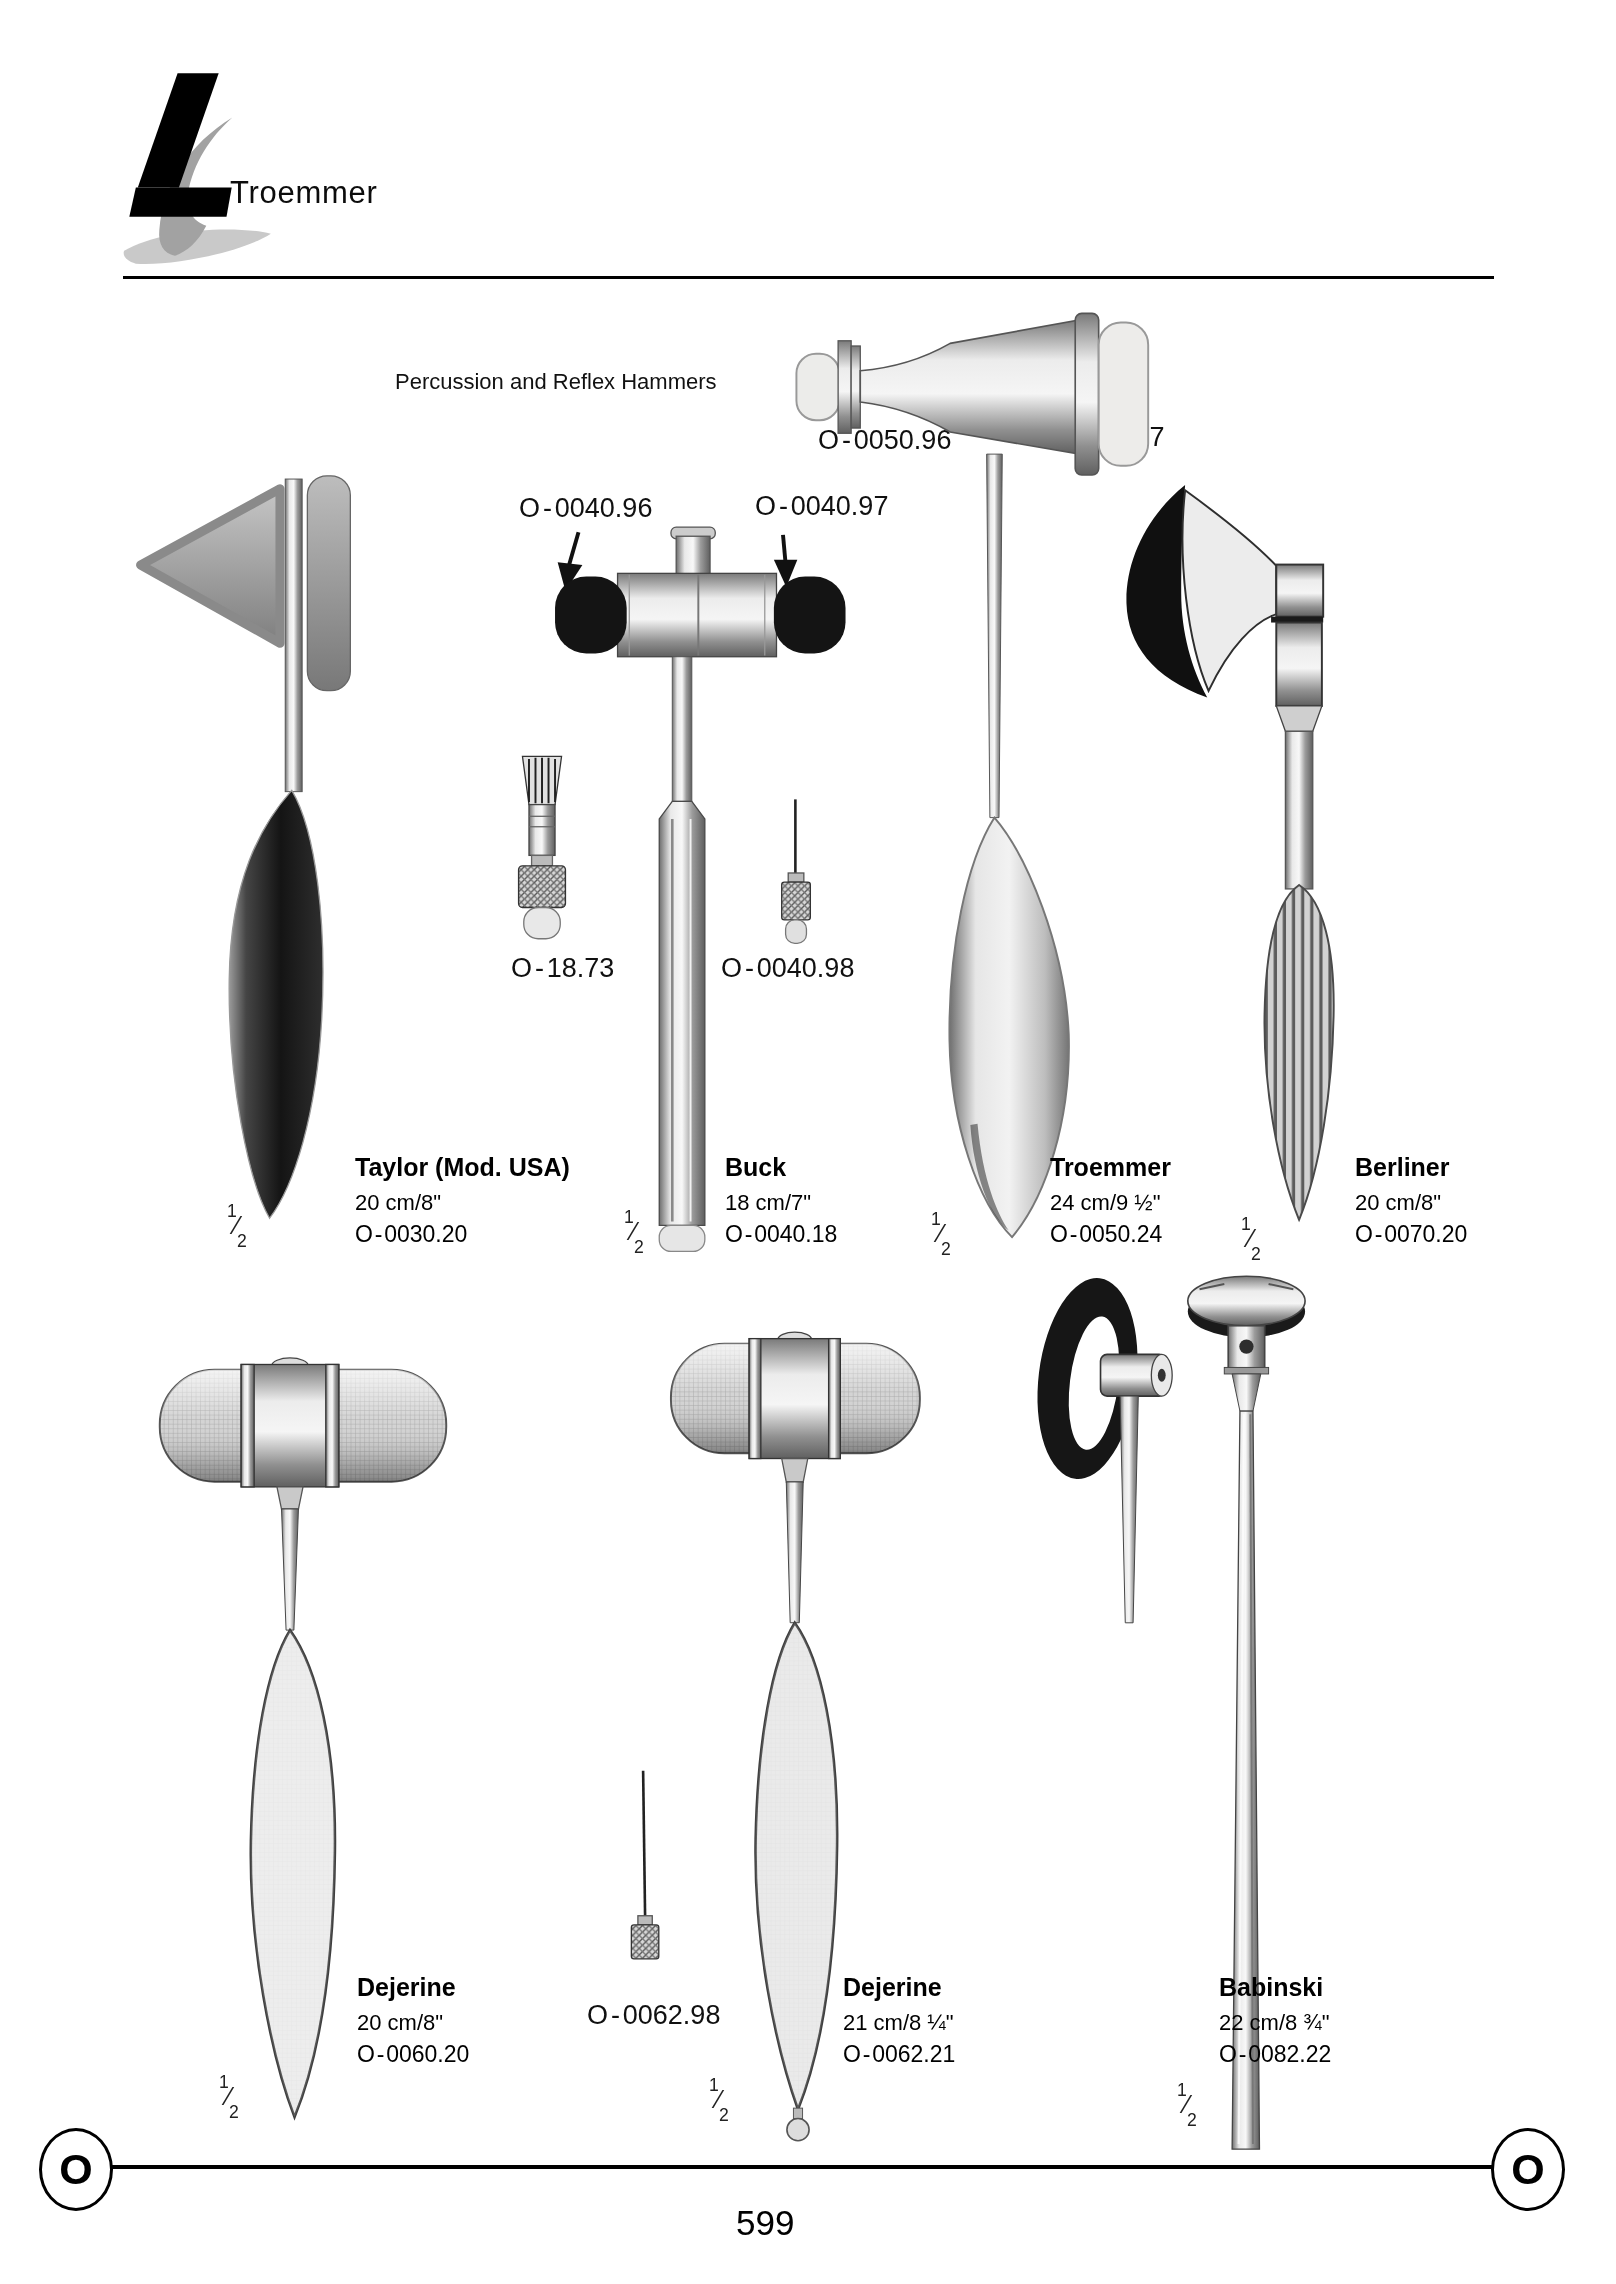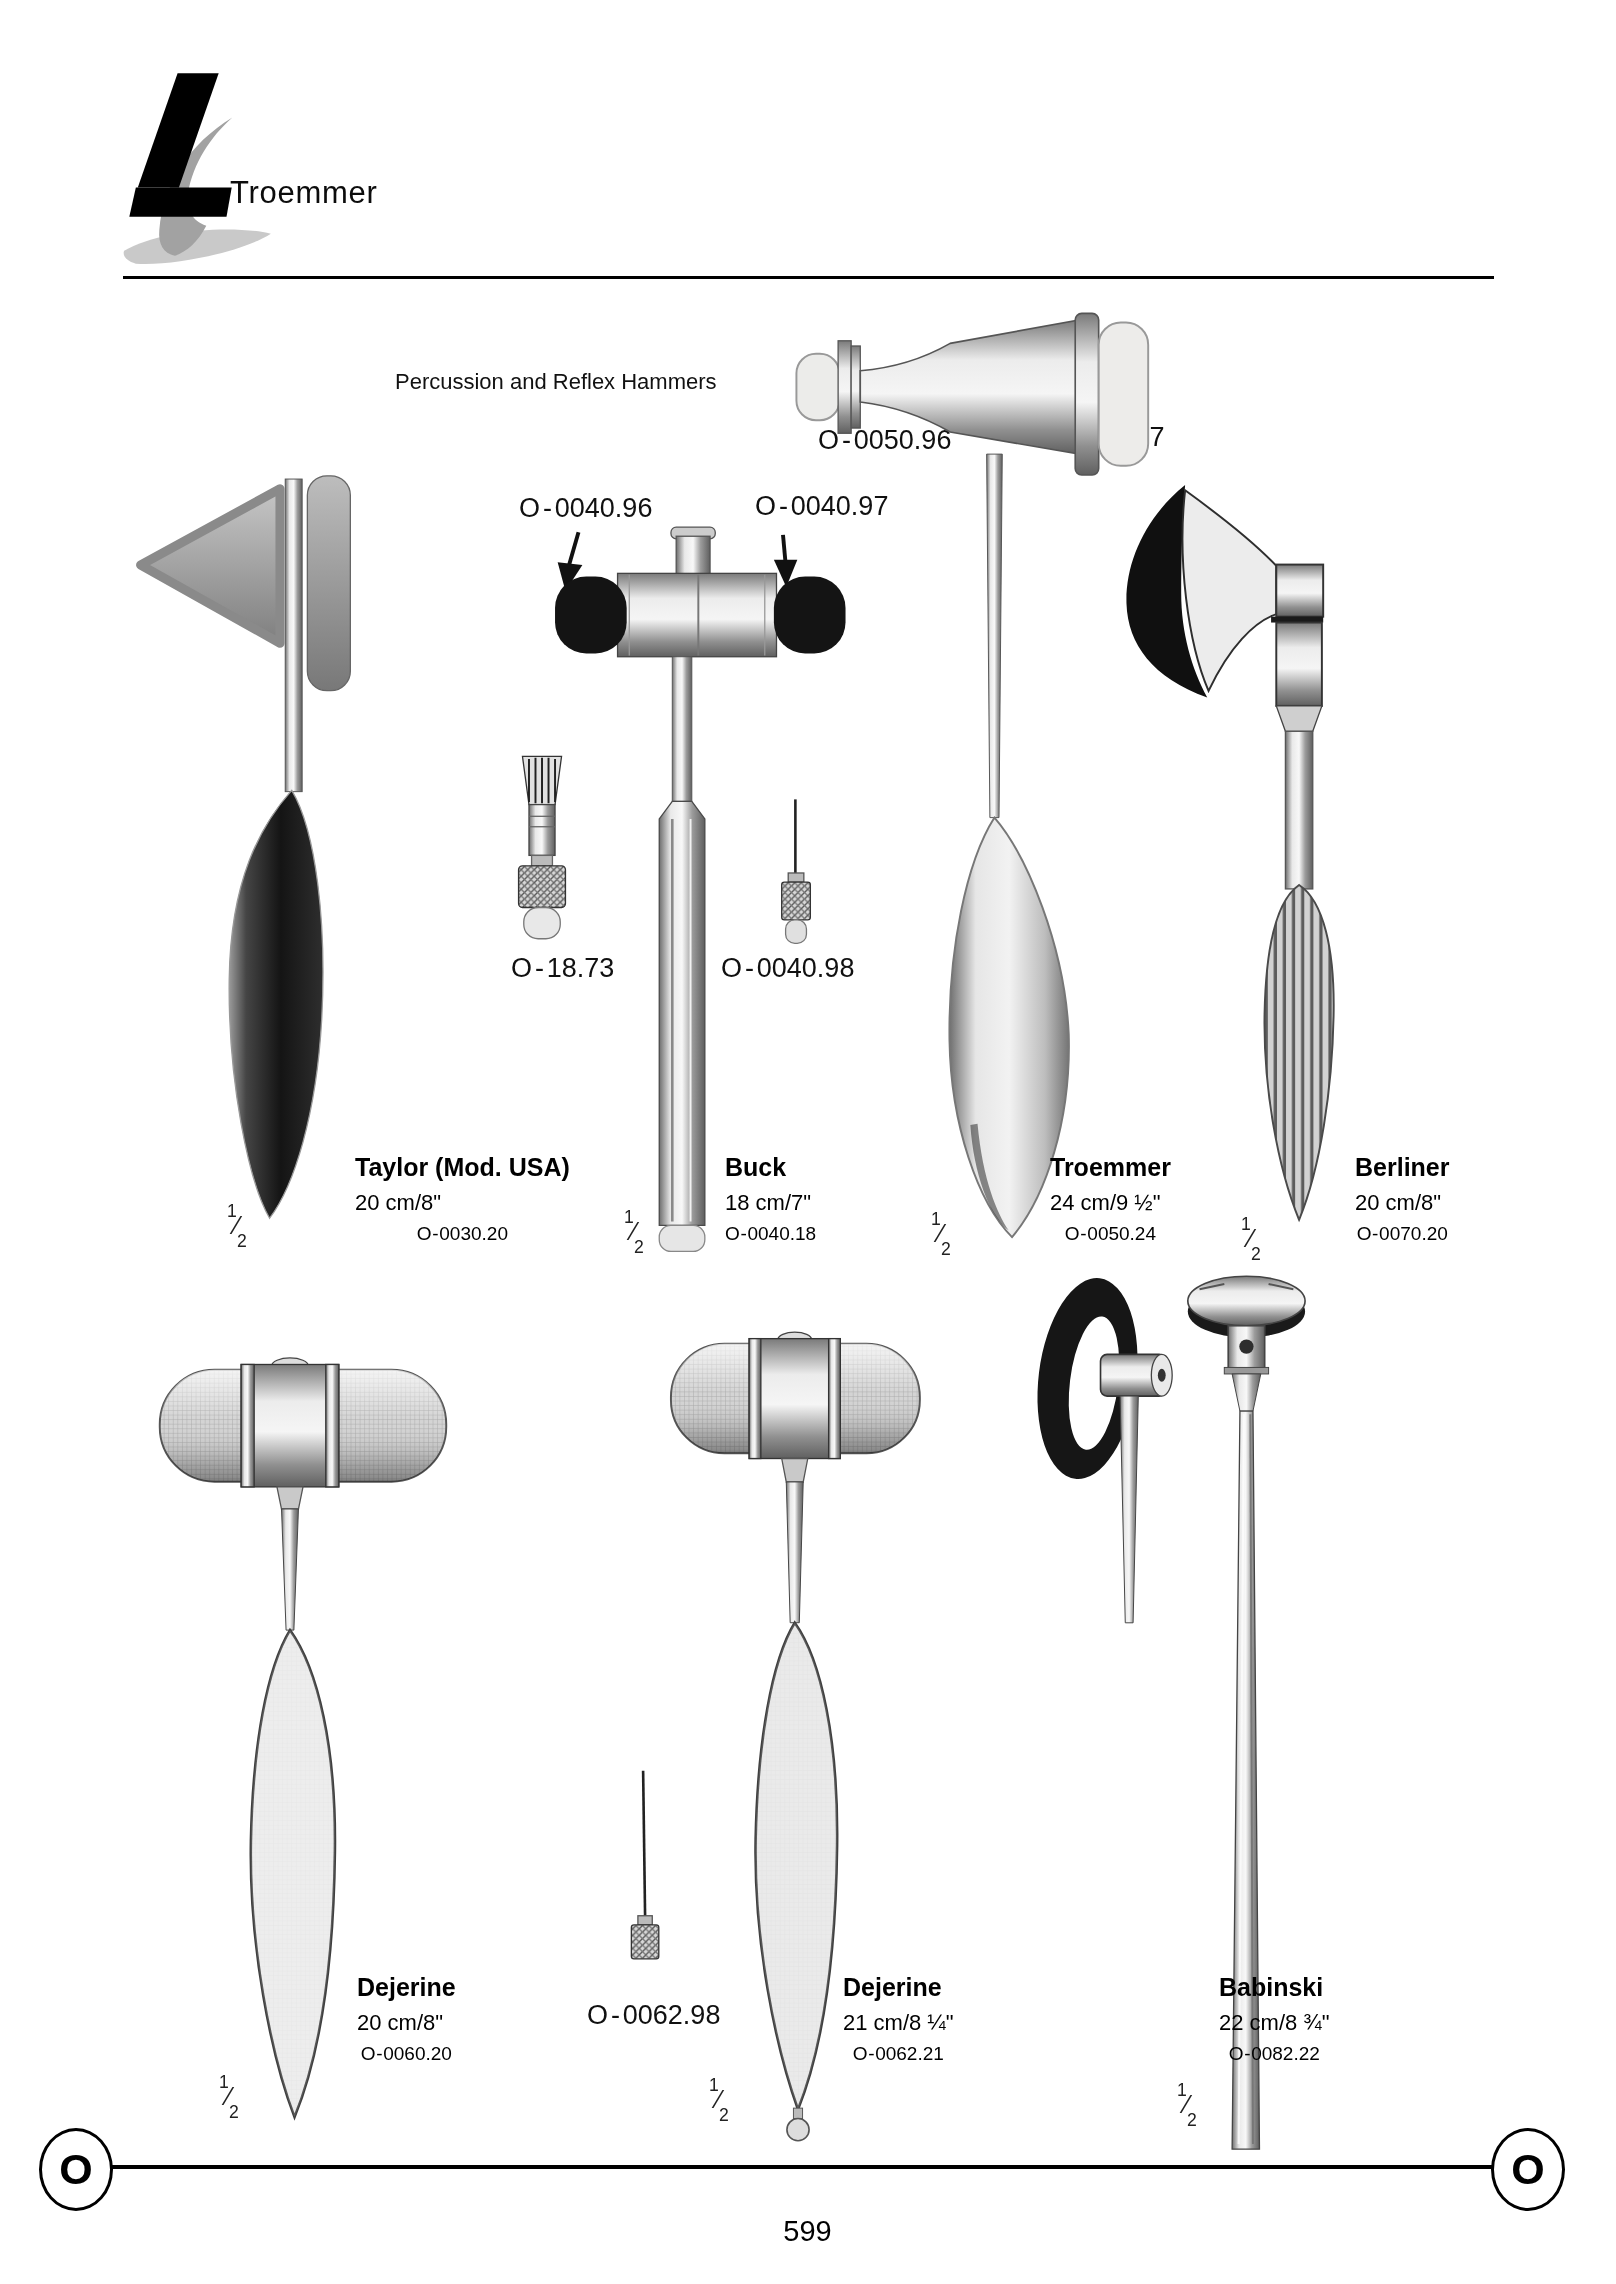--- a/index.html
+++ b/index.html
@@ -23,21 +23,21 @@
   .ann-b96 { left:519px;  top:493px; }
   .ann-b97 { left:755px; top:491px; }
   .ann-b99 { left:511px;  top:953px; }
   .ann-b98 { left:721px; top:953px; }
   .ann-d98 { left:587px;  top:1976px;margin-top:24px; }
 
   
   .cap { position:absolute; white-space:nowrap; }
   .cap .name { font-size:25px; font-weight:bold; line-height:30px; margin-bottom:6.5px; }
   .cap .size { font-size:22px; line-height:27px; margin-bottom:3.9px; }
-  .cap .code { font-size:19px; line-height:30px; word-spacing:-4.6px;text-align:center; }
+  .cap .code { font-size:23px; line-height:30px; word-spacing:-4.6px; }
   .cap-taylor    { left:355px;  top:1152px; }
   .cap-buck      { left:725px; top:1152px; }
   .cap-troemmer  { left:1050px; top:1152px; }
   .cap-berliner  { left:1355px; top:1152px; }
   .cap-dejerine1 { left:357px;  top:1972px; }
   .cap-dejerine2 { left:843px; top:1972px; }
   .cap-babinski  { left:1219px; top:1972px; }
 
   
   .frac { position:absolute; font-size:25px; white-space:nowrap; color:#222; }
@@ -52,21 +52,21 @@
   .sc-dejerine2 { left:709px; top:2083px; }
   .sc-babinski  { left:1177px; top:2088px; }
 
   
   .footer-rule { position:absolute; left:112px; top:2165px; width:1380px; height:3.9px; background:#000; }
   .tab { position:absolute; width:68px; height:77px; border:3.9px solid #000; border-radius:50%;
          background:#fff; display:flex; align-items:center; justify-content:center;
          font-weight:bold; font-size:43px; }
   .tab-left  { left:39px;   top:2128px; }
   .tab-right { left:1491px; top:2128px; }
-  .page-num { position:absolute; left:736px; top:2203px; width:143px; text-align:center; font-size:29px;margin-top:12px; }
+  .page-num { position:absolute; left:736px; top:2203px; width:143px; font-size:35px; }
 
   svg.illus { position:absolute; }
 </style>
 </head>
 <body>
 
 <div class="page">
 
   <svg width="0" height="0" style="position:absolute" aria-hidden="true">
     <defs>

